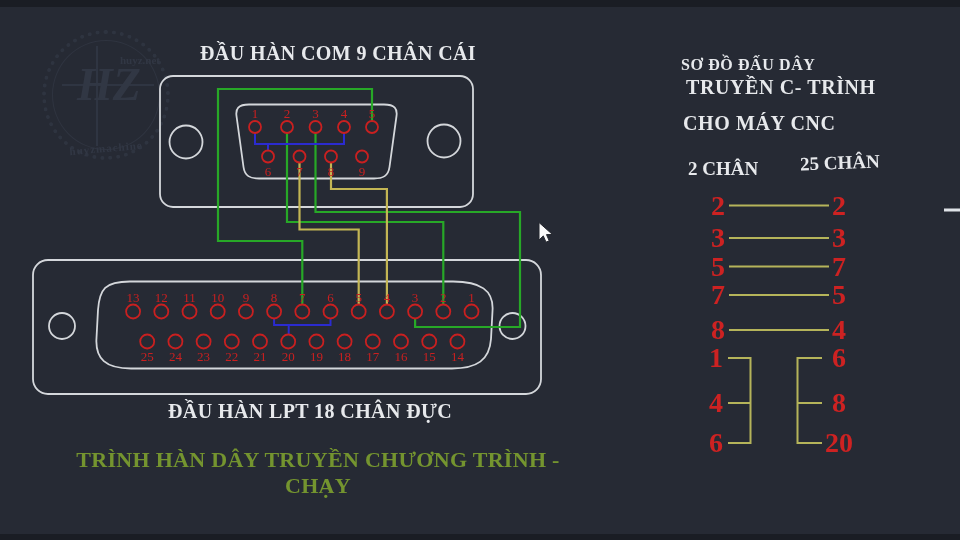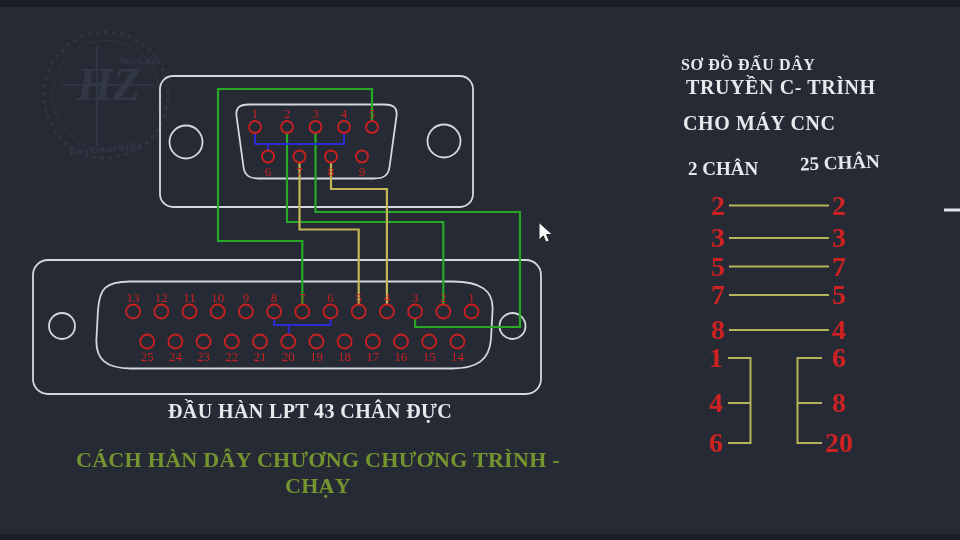--- a/index.html
+++ b/index.html
@@ -192,21 +192,22 @@
         <line class="mapline" x1="728" y1="403" x2="750.5" y2="403"></line>
         <polyline class="mapline" points="822,358 797.5,358 797.5,443 822,443"></polyline>
         <line class="mapline" x1="797.5" y1="403" x2="822" y2="403"></line>
       </g>
 
     <rect x="944" y="208.5" width="16" height="3" fill="#dfe3e8"></rect>
 
     <path d="M539,222.5 l0,17.5 l4.3,-4.1 l2.7,6.3 l3.2,-1.4 l-2.7,-6.2 l6,-0.1 Z" fill="#fafafa" stroke="#23262e" stroke-width="1"></path>
   </svg>
 
-  <div class="abslabel title-lpt">ĐẦU HÀN LPT 43 CHÂN ĐỰC</div>
+  <div class="abslabel title-com">ĐẦU HÀN COM 9 CHÂN CÁI</div>
+  <div class="abslabel title-lpt">ĐẦU HÀN LPT 18 CHÂN ĐỰC</div>
 
   <div class="abslabel rp-line1">SƠ ĐỒ ĐẤU DÂY</div>
   <div class="abslabel rp-line3">CHO MÁY CNC</div>
   <div class="abslabel rp-line2">TRUYỀN C- TRÌNH</div>
   <div class="abslabel hdr9">2 CHÂN</div>
   <div class="abslabel hdr25">25 CHÂN</div>
 
   <div id="mapnums">
       <span class="mapnum" style="left: 718px; top: 205.5px;">2</span>
       <span class="mapnum" style="left: 839px; top: 205.5px;">2</span>
@@ -220,16 +221,16 @@
       <span class="mapnum" style="left: 839px; top: 330px;">4</span>
       <span class="mapnum" style="left: 716px; top: 358px;">1</span>
       <span class="mapnum" style="left: 716px; top: 403px;">4</span>
       <span class="mapnum" style="left: 716px; top: 443px;">6</span>
       <span class="mapnum" style="left: 839px; top: 358px;">6</span>
       <span class="mapnum" style="left: 839px; top: 403px;">8</span>
       <span class="mapnum" style="left: 839px; top: 443px;">20</span>
     </div>
 
   <div class="footer">
-    <div>CÁCH HÀN DÂY CHƯƠNG CHƯƠNG TRÌNH -CHẠY</div>
+    <div>TRÌNH HÀN DÂY TRUYỀN CHƯƠNG TRÌNH -CHẠY</div>
   </div>
 
 </div>
 
 </body></html>

